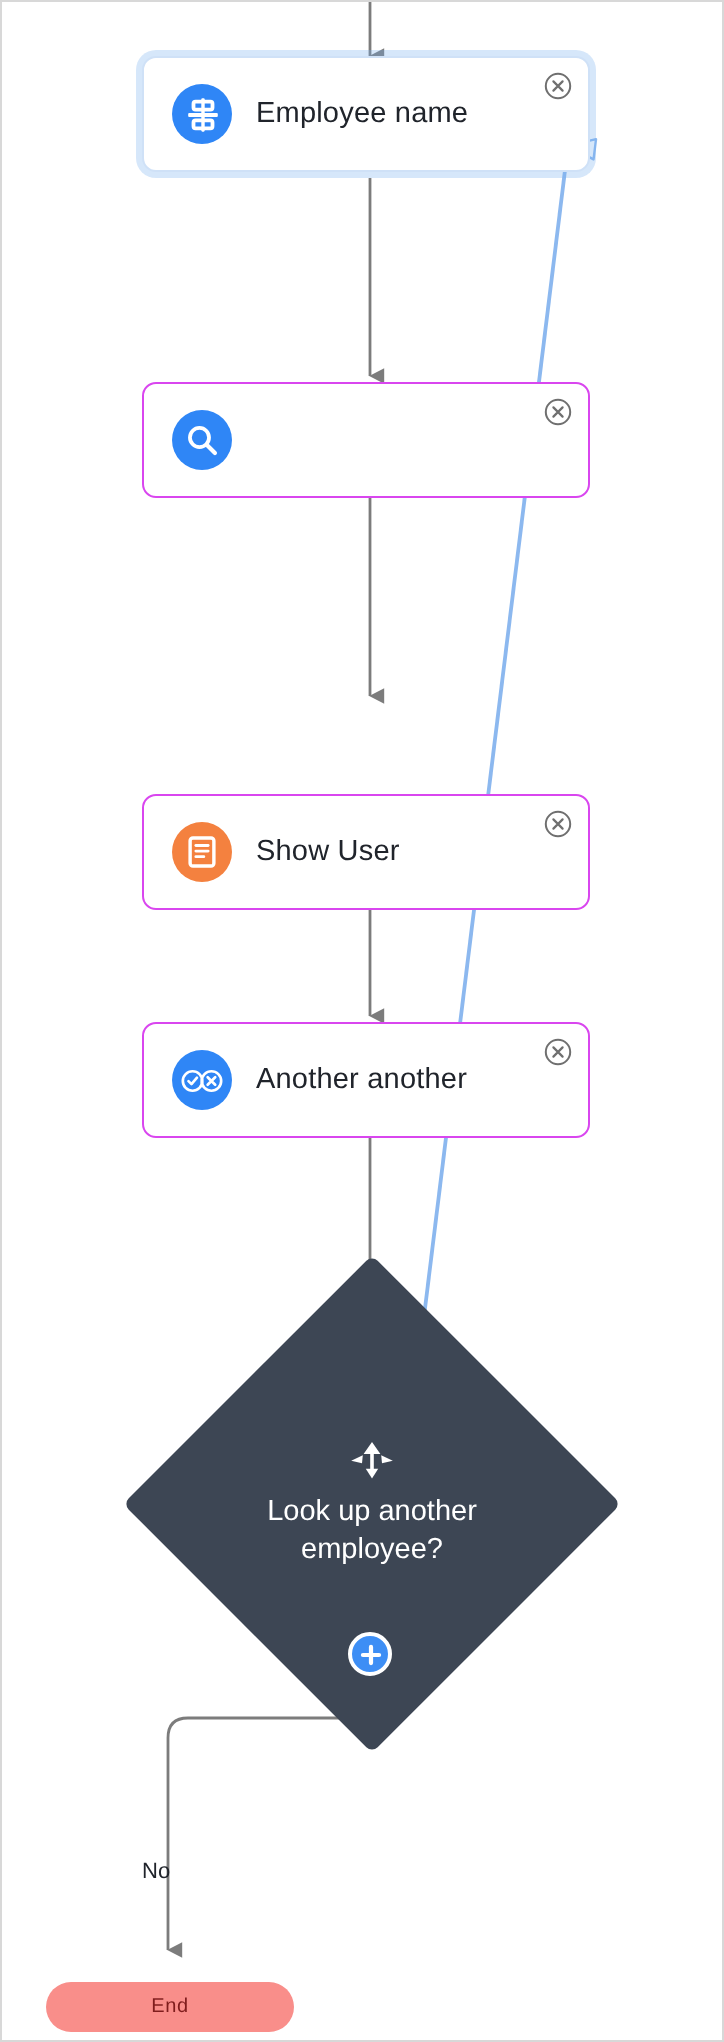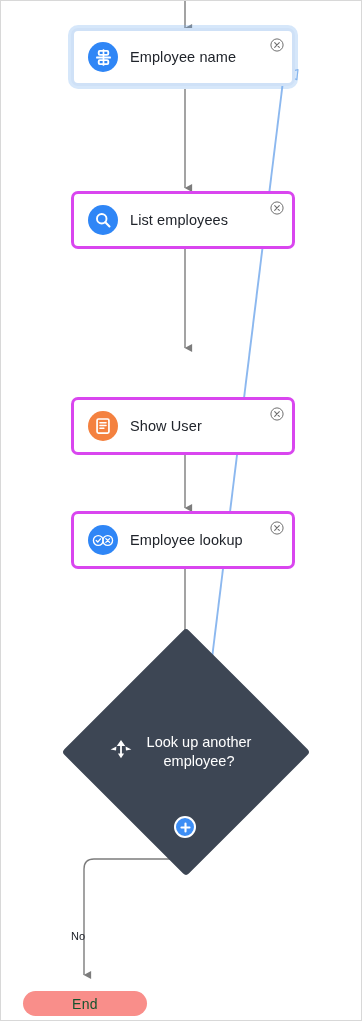--- a/index.html
+++ b/index.html
@@ -33,21 +33,21 @@
   }
 
   
   .node-card {
     position: absolute;
     left: 70px;
     width: 224px;
     height: 58px;
     box-sizing: border-box;
     background: #ffffff;
-    border: 3px solid #d946ef;
+    border: 1px solid #d946ef;
     border-radius: 7px;
     display: flex;
     align-items: center;
     padding-left: 14px;
     z-index: 3;
   }
   .node-card.selected {
     border-color: #cfe1f7;
     box-shadow: 0 0 0 3px rgba(120,175,240,0.30);
   }
@@ -96,21 +96,21 @@
     position: absolute;
     inset: 0;
     background: #3d4654;
     transform: rotate(45deg);
     border-radius: 4px;
   }
   .diamond-content {
     position: absolute;
     inset: 0;
     display: flex;
-    flex-direction: row;
+    flex-direction: column;
     align-items: center;
     justify-content: center;
     text-align: center;
   }
   .diamond-icon {
     margin-bottom: 6px;
     line-height: 0;
   }
   .diamond-label {
     color: #ffffff;
@@ -146,22 +146,22 @@
     width: 124px;
     height: 25px;
     border-radius: 13px;
     background: #f98e8a;
     display: flex;
     align-items: center;
     justify-content: center;
     z-index: 3;
   }
   .end-label {
-    color: #14532d;
-    font-size: 14px;
+    color: #7f1d1d;
+    font-size: 10px;
     letter-spacing: 0.3px;
   }
 
   
   .branch-label {
     position: absolute;
     left: 70px;
     top: 929px;
     font-size: 11px;
     color: #20242b;
@@ -230,21 +230,20 @@
     </span>
   </div>
 
   <div class="node-card" style="top:190px;">
     <span class="node-icon icon-blue">
       <svg width="18" height="18" viewBox="0 0 20 20">
         <circle cx="8.6" cy="8.6" r="5.3" fill="none" stroke="#ffffff" stroke-width="2.1"></circle>
         <line x1="12.6" y1="12.6" x2="17.2" y2="17.2" stroke="#ffffff" stroke-width="2.3" stroke-linecap="round"></line>
       </svg>
     </span>
-    <span class="node-label">List employees</span>
     <span class="node-close">
       <svg width="14" height="14" viewBox="0 0 14 14">
         <circle cx="7" cy="7" r="6.1" fill="none" stroke="#6f6f6f" stroke-width="1"></circle>
         <path d="M4.7 4.7 L9.3 9.3 M9.3 4.7 L4.7 9.3" stroke="#6f6f6f" stroke-width="1.1" stroke-linecap="round"></path>
       </svg>
     </span>
   </div>
 
   <div class="node-card" style="top:350px;margin-top:46px;">
     <span class="node-icon icon-orange">
@@ -266,21 +265,21 @@
 
   <div class="node-card" style="top:510px;">
     <span class="node-icon icon-blue">
       <svg width="22" height="15" viewBox="0 0 28 18">
         <circle cx="8" cy="9" r="6.2" fill="none" stroke="#ffffff" stroke-width="1.7"></circle>
         <path d="M5.4 9.1 L7.3 11.0 L10.8 6.9" fill="none" stroke="#ffffff" stroke-width="1.7" stroke-linecap="round" stroke-linejoin="round"></path>
         <circle cx="20" cy="9" r="6.2" fill="none" stroke="#ffffff" stroke-width="1.7"></circle>
         <path d="M17.6 6.6 L22.4 11.4 M22.4 6.6 L17.6 11.4" stroke="#ffffff" stroke-width="1.7" stroke-linecap="round"></path>
       </svg>
     </span>
-    <span class="node-label">Employee lookup</span>
+    <span class="node-label">Another another</span>
     <span class="node-close">
       <svg width="14" height="14" viewBox="0 0 14 14">
         <circle cx="7" cy="7" r="6.1" fill="none" stroke="#6f6f6f" stroke-width="1"></circle>
         <path d="M4.7 4.7 L9.3 9.3 M9.3 4.7 L4.7 9.3" stroke="#6f6f6f" stroke-width="1.1" stroke-linecap="round"></path>
       </svg>
     </span>
   </div>
 
   <div class="diamond-wrap">
     <div class="diamond-shape"></div>

